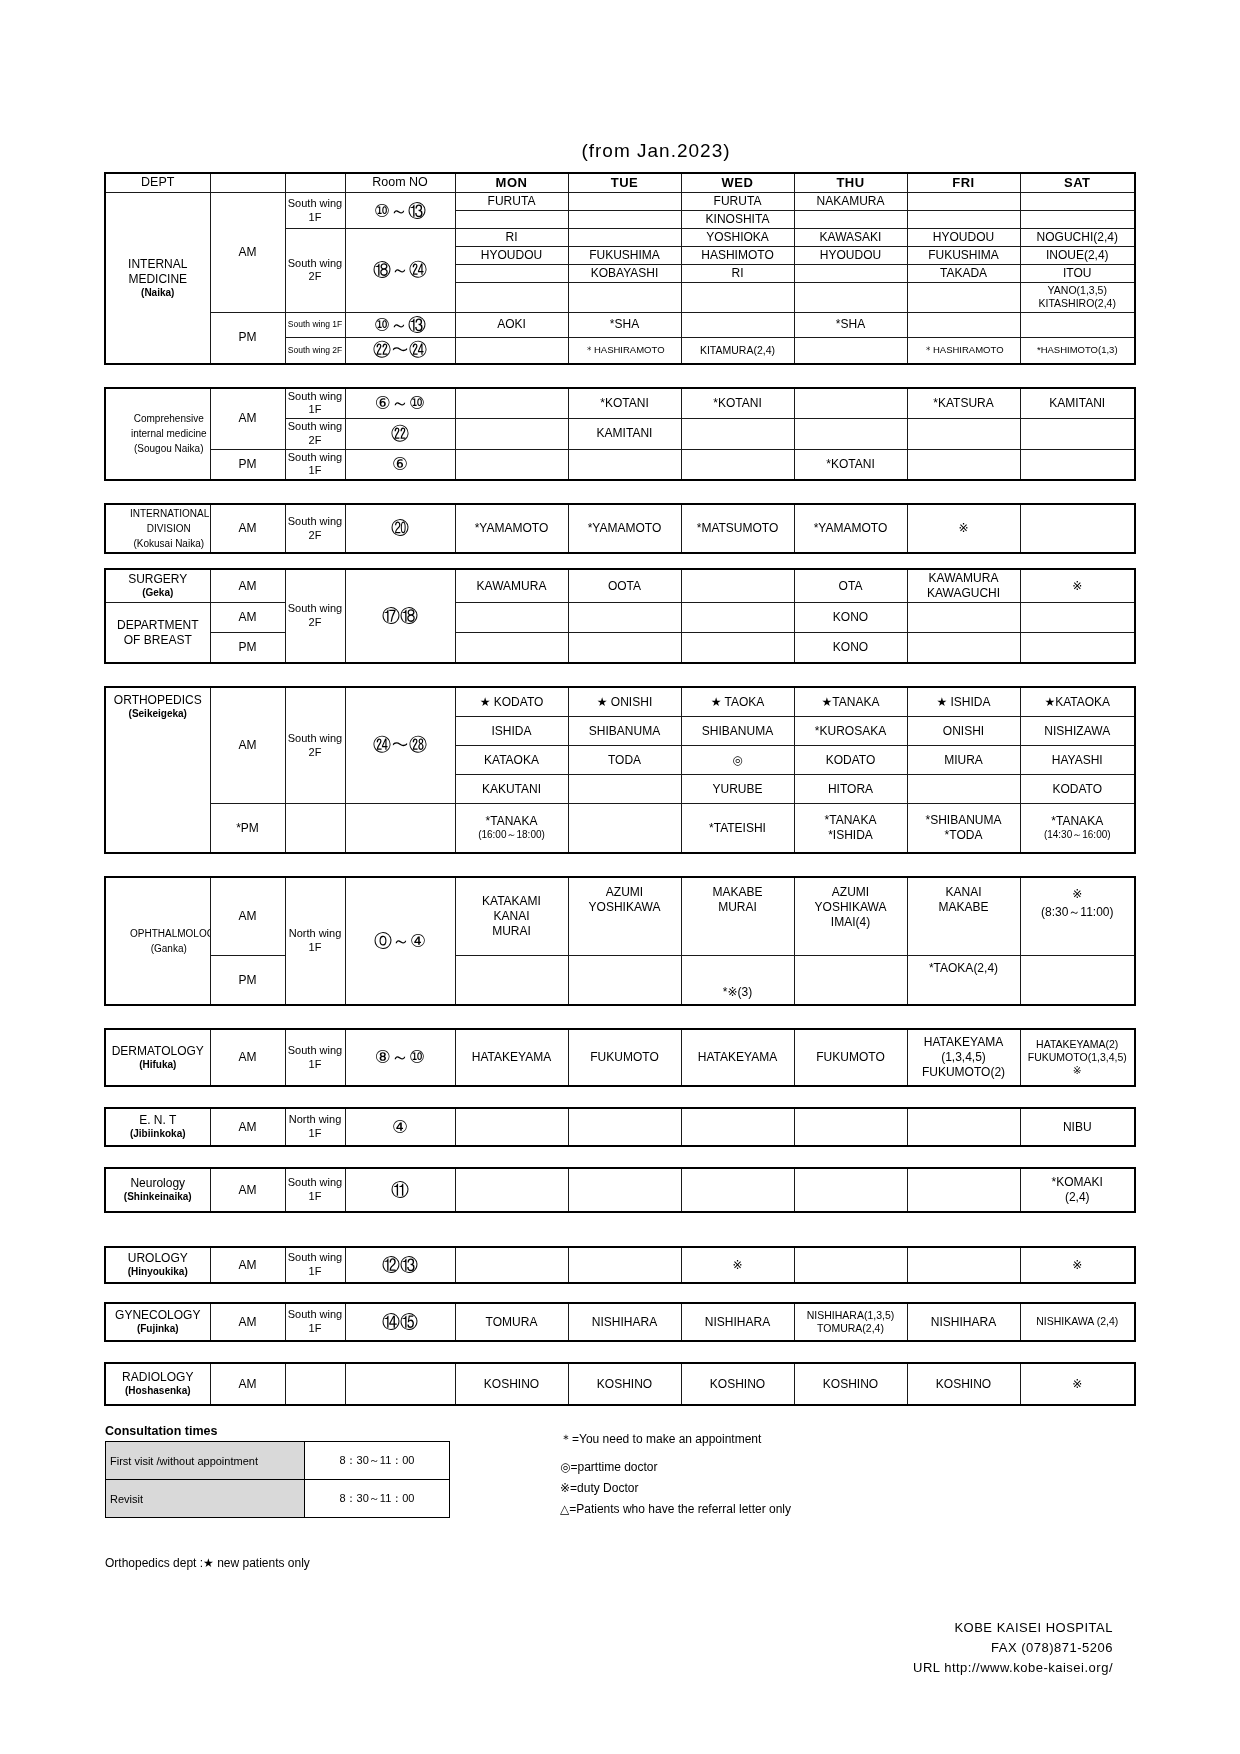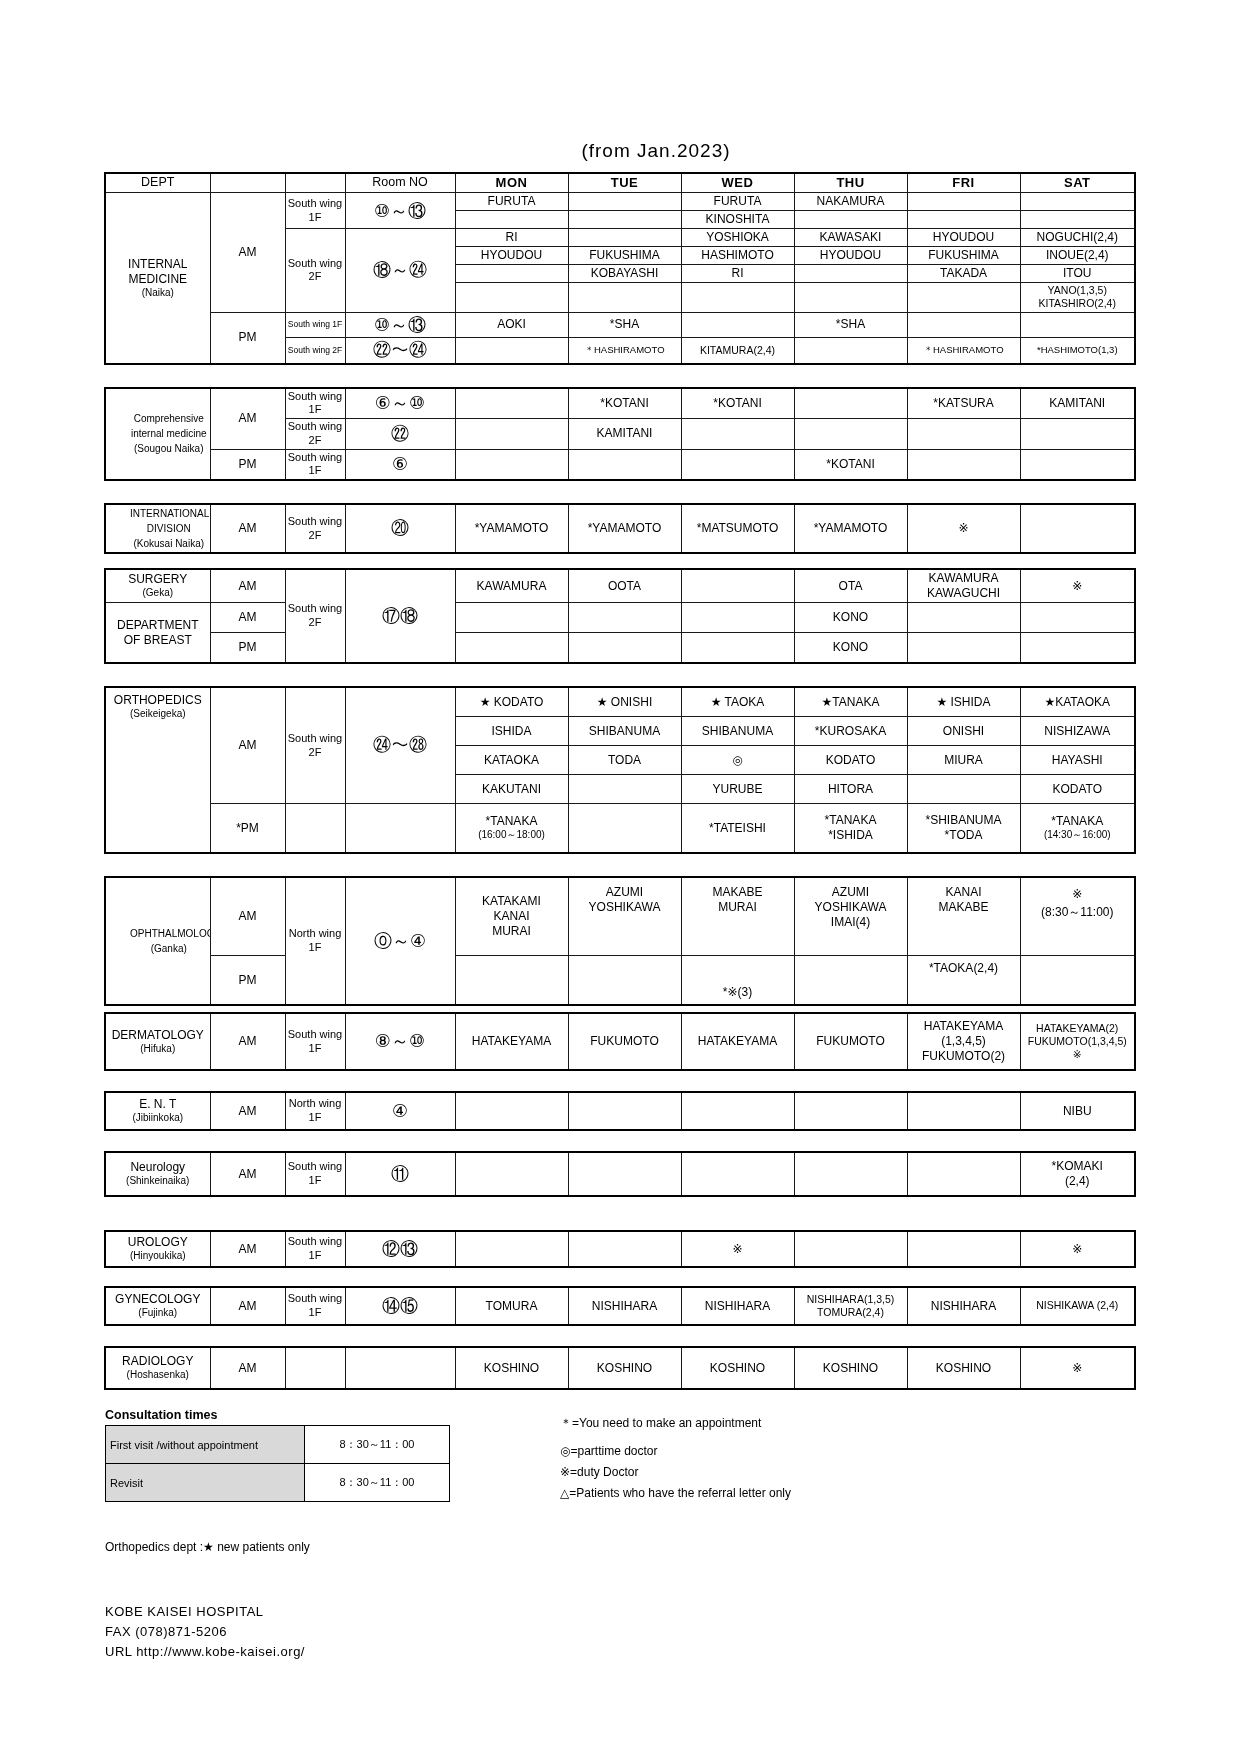--- a/index.html
+++ b/index.html
@@ -38,21 +38,21 @@
     padding:1px 2px;
     font-weight:400;
     line-height:1.25;
     overflow:hidden;
   }
   table.sched{border:2px solid #000;}
   .thin-top{border-top:1px solid #8a8a8a !important;}
   .hdr td{font-size:12.5px;padding:5px 2px;}
   .hdr .day{font-weight:bold;font-size:13px;letter-spacing:.5px;}
   .deptcell{font-size:12px;line-height:1.45;}
-  .deptcell .jp{font-size:10px;}
+  .deptcell .jp{font-size:10px;font-weight:bold;}
   .deptcell.small{font-size:10px;line-height:1.5;padding-left:24px;}
   .wing{font-size:11px;line-height:1.35;}
   .wing.tiny{font-size:8.5px;}
   .ampm{font-size:12px;}
   .room{font-size:18px;letter-spacing:0px;}
   .cell{font-size:12px;}
   .cell.sm{font-size:10.5px;}
   .cell.xs{font-size:9.5px;}
   .multi{line-height:1.85;}
   .two{line-height:1.5;}
@@ -65,21 +65,21 @@
     border-collapse:collapse;width:345px;font-size:11px;
   }
   table.consult td{border:1px solid #000;padding:10px 4px;height:17px;}
   table.consult td.lbl{background:#d9d9d9;width:190px;text-align:left;}
   table.consult td.val{text-align:center;}
   .legend{
     position:absolute;left:455px;top:5px;font-size:12px;line-height:1.75;
   }
   .ortho-note{margin-top:38px;font-size:12px;}
   .addr{
-    margin-top:48px;font-size:13px;line-height:1.55;
+    margin-top:48px;text-align:right;font-size:13px;line-height:1.55;
     letter-spacing:.5px;padding-right:22px;
   }
 </style>
 </head>
 <body>
 
 <div class="page">
 
   <div class="title-row">
     <div class="doc-sub">(from  Jan.2023)</div>
@@ -460,21 +460,21 @@
       <td class="cell" style="height:46px"></td>
       <td class="cell"></td>
       <td class="cell" style="vertical-align:bottom;padding-bottom:4px">*※(3)</td>
       <td class="cell"></td>
       <td class="cell" style="vertical-align:top;padding-top:5px">*TAOKA(2,4)</td>
       <td class="cell"></td>
     </tr>
   </tbody>
     </table>
 
-  <table class="sched" style="margin-top:6px">
+  <table class="sched" style="margin-top:22px">
     <colgroup>
       <col style="width:105px">
         <col style="width:75px">
         <col style="width:60px">
         <col style="width:110px">
       <col style="width:113px">
         <col style="width:113px">
         <col style="width:113px">
         <col style="width:113px">
         <col style="width:113px">

